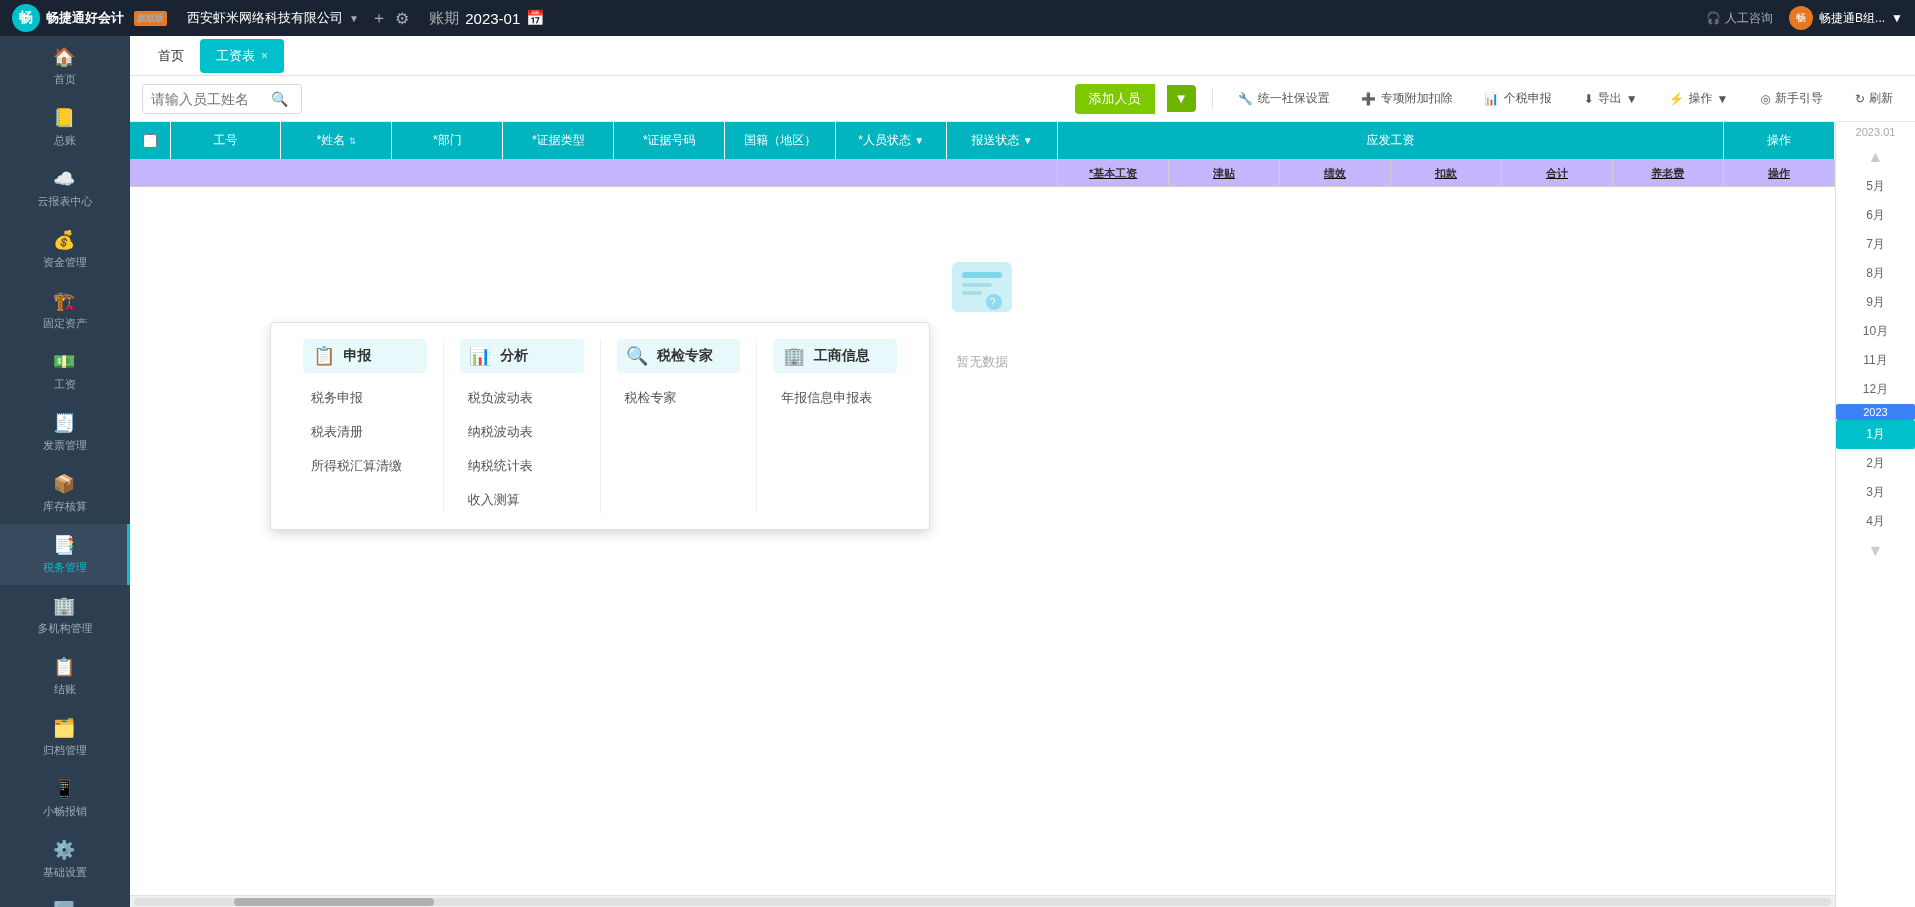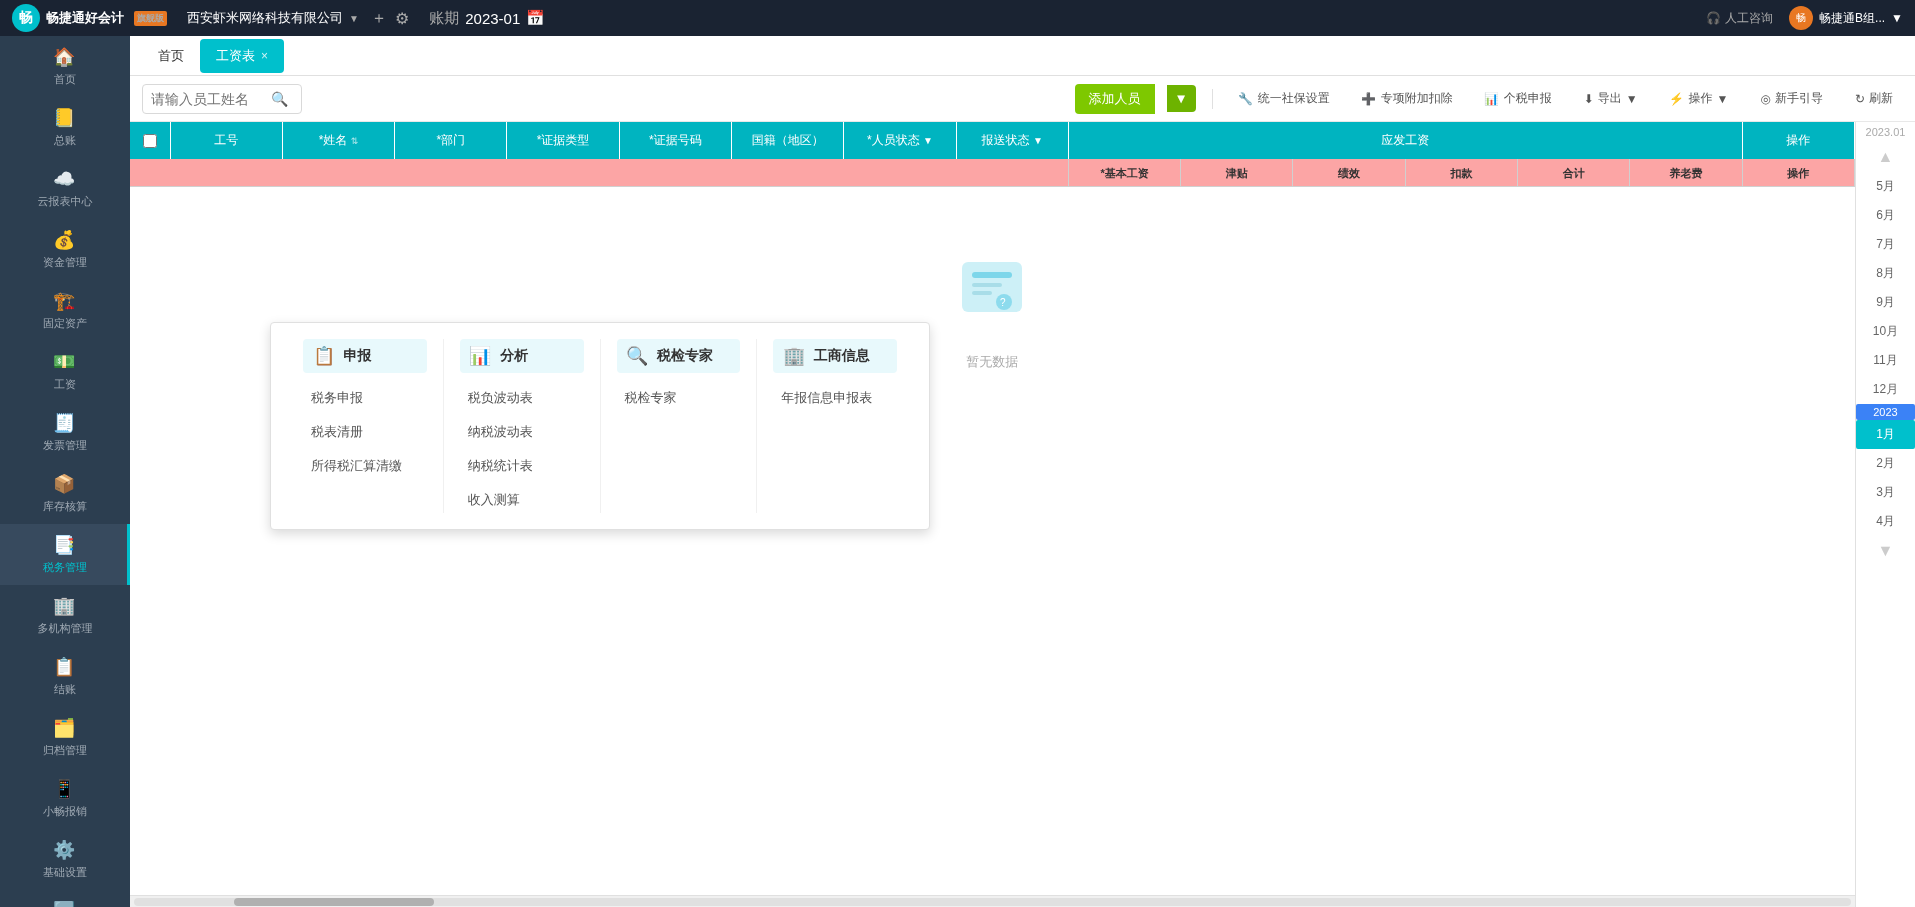--- a/index.html
+++ b/index.html
@@ -53,41 +53,41 @@
     .add-btn-arrow { background: #6db300; padding: 6px 8px; border-radius: 0 4px 4px 0; cursor: pointer; color: #fff; border: none; }
     .toolbar-btn { display: flex; align-items: center; gap: 4px; padding: 5px 10px; border: none; background: transparent; cursor: pointer; color: #555; font-size: 12px; white-space: nowrap; }
     .toolbar-separator { width: 1px; height: 20px; background: #e0e0e0; margin: 0 4px; }
 
     
     .table-container { flex: 1; overflow: auto; background: #fff; position: relative; }
     .data-table { width: 100%; border-collapse: collapse; table-layout: fixed; }
     .table-header-row { background: #00b4c0; color: #fff; margin-top: 15px; }
     .table-header-row th { padding: 10px 8px; text-align: center; font-size: 12px; font-weight: normal; border-right: 1px solid rgba(255,255,255,0.2); white-space: nowrap; position: sticky; top: 0; z-index: 10; }
     .table-header-row th:first-child { width: 40px; }
-    .sub-header-row { background: #fca5a5; }
+    .sub-header-row { background: #c4b5fd; text-decoration: underline; }
     .sub-header-row th { padding: 6px 8px; text-align: center; font-size: 11px; color: #333; border-right: 1px solid #d0d0d0; border-bottom: 1px solid #d0d0d0; position: sticky; top: 38px; z-index: 10; }
     .checkbox-col { width: 40px; }
     .th-checkbox { display: flex; align-items: center; justify-content: center; }
     .th-checkbox input { width: 14px; height: 14px; }
 
     
     .empty-state { display: flex; flex-direction: column; align-items: center; justify-content: center; padding: 60px 0; }
     .empty-icon { font-size: 60px; color: #b8e4f0; margin-bottom: 12px; }
     .empty-text { color: #aaa; font-size: 13px; }
     .dropdown-menu { position: absolute; top: 200px; left: 140px; background: #fff; border: 1px solid #e0e0e0; border-radius: 4px; box-shadow: 0 4px 12px rgba(0,0,0,0.15); z-index: 200; width: 660px; padding: 0; }
     .dropdown-sections { display: flex; gap: 0; padding: 16px; }
     .dropdown-section { flex: 1; padding: 0 16px; border-right: 1px solid #f0f0f0; }
     .dropdown-section:last-child { border-right: none; }
     .section-header { display: flex; align-items: center; gap: 8px; margin-bottom: 12px; font-size: 14px; font-weight: bold; color: #333; padding: 6px 10px; background: #e8f9fc; border-radius: 4px; }
     .section-icon { font-size: 18px; color: #00c0cc; }
     .section-items { display: flex; flex-direction: column; gap: 8px; }
     .section-item { color: #555; font-size: 13px; cursor: pointer; padding: 4px 8px; border-radius: 3px; }
 
     
-    .calendar-panel { width: 60px; background: #fff; border-left: 1px solid #e0e0e0; display: flex; flex-direction: column; align-items: center; flex-shrink: 0; overflow-y: auto; }
+    .calendar-panel { width: 80px; background: #fff; border-left: 1px solid #e0e0e0; display: flex; flex-direction: column; align-items: center; flex-shrink: 0; overflow-y: auto; }
     .cal-nav { color: #ccc; font-size: 16px; cursor: pointer; padding: 6px; }
     .cal-month { padding: 6px 0; font-size: 12px; color: #666; cursor: pointer; width: 100%; text-align: center; }
     .cal-month.active { background: #00c0cc; color: #fff; border-radius: 2px; }
     .cal-year { font-size: 11px; color: #fff; background: #3b82f6; padding: 2px 6px; border-radius: 2px; width: 100%; text-align: center; }
 
     
     .scroll-bar { height: 12px; background: #f0f0f0; border-top: 1px solid #e0e0e0; display: flex; align-items: center; padding: 0 4px; flex-shrink: 0; }
     .scroll-track { flex: 1; height: 8px; background: #e0e0e0; border-radius: 4px; position: relative; }
     .scroll-thumb { width: 200px; height: 8px; background: #b0b0b0; border-radius: 4px; position: absolute; left: 100px; }
     .sort-arrow { font-size: 9px; color: rgba(255,255,255,0.7); }

